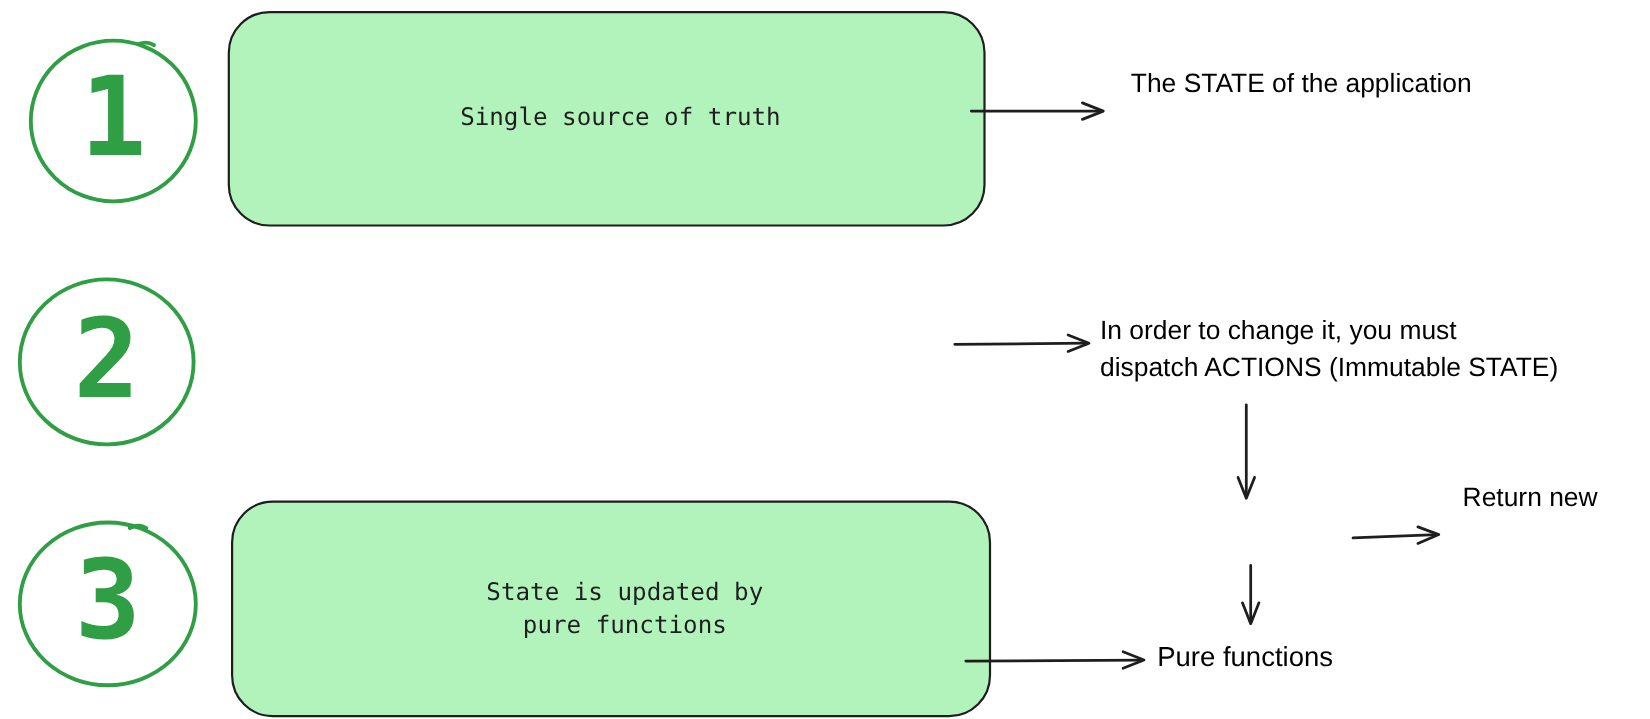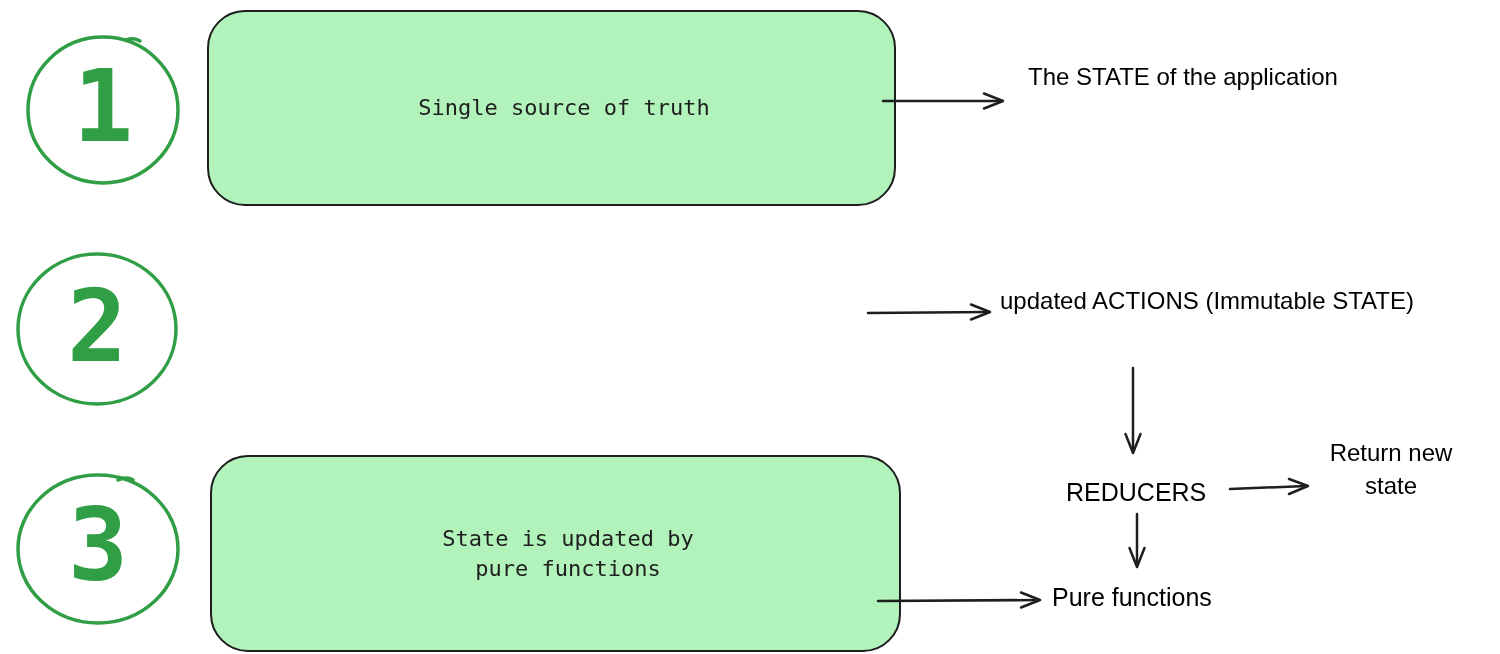--- a/index.html
+++ b/index.html
@@ -137,28 +137,27 @@
   <div class="principle-box" id="b3">
     <span>State is updated by</span>
     <span>pure functions</span>
   </div>
 
   <div class="note" id="n1">
     <div>The STATE of the application</div>
   </div>
 
   <div class="note" id="n2">
-    <div>updated ACTIONS (Immutable STATE)</div>
+    <div>In order to change it, you must</div>
+    <div>dispatch ACTIONS (Immutable STATE)</div>
   </div>
 
-  <div class="note" id="reducers">REDUCERS</div>
 
   <div class="note" id="return-note">
     <div>Return new</div>
-    <div>state</div>
   </div>
 
   <div class="note" id="pure-functions">Pure functions</div>
 
   <svg class="arrows" viewBox="0 0 1500 654">
     <g>
       <path d="M883 101 L1001 101"></path>
       <path d="M984 93.5 L1003 101 L984 108.5"></path>
     </g>
     <g>

